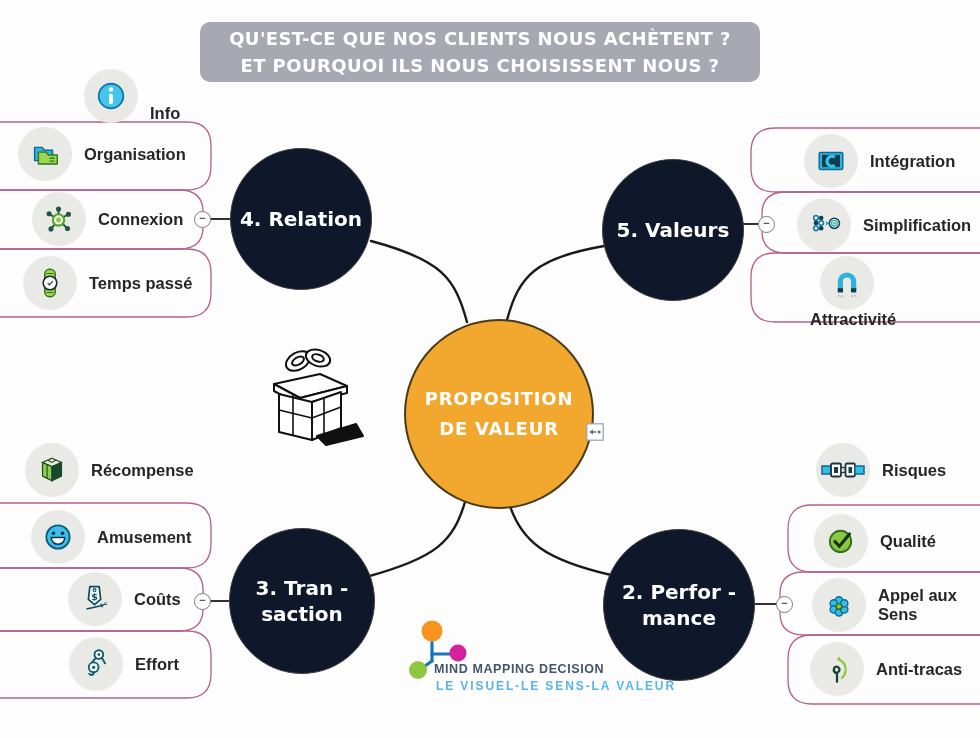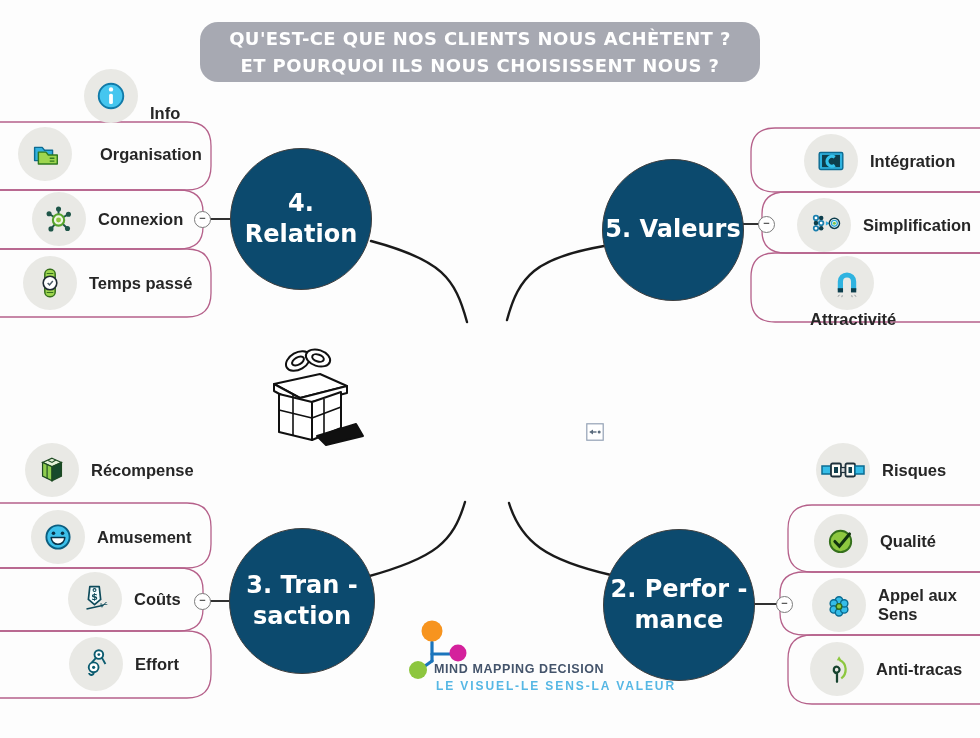--- a/index.html
+++ b/index.html
@@ -1,38 +1,38 @@
 <!DOCTYPE html>
 <html><head>
 <meta charset="utf-8">
 <style>
   html,body{margin:0;padding:0;background:#ffffff;}
   .canvas{position:relative;width:980px;height:738px;background:#fdfdfd;overflow:hidden;
           font-family:"Liberation Sans",sans-serif;}
   svg.overlay{position:absolute;left:0;top:0;z-index:1;}
   .banner{position:absolute;left:200px;top:22px;width:560px;height:60px;background:#a7a9b2;
-          border-radius:18px;color:#fff;font-weight:bold;font-size:18px;text-align:center;
+          border-radius:10px;color:#fff;font-weight:bold;font-size:18px;text-align:center;
           display:flex;flex-direction:column;justify-content:center;line-height:27px;
           letter-spacing:0.4px;z-index:2;font-family:"DejaVu Sans",sans-serif;}
   .node{position:absolute;border-radius:50%;display:flex;flex-direction:column;align-items:center;
         justify-content:center;z-index:2;color:#fff;font-weight:bold;text-align:center;
         font-family:"DejaVu Sans",sans-serif;}
-  .branch{background:#0c4a6e;border:1.6px solid #3f3f3f;font-size:24px;line-height:1.3;}
+  .branch{background:#0f172a;border:1.6px solid #3f3f3f;font-size:20px;line-height:1.3;}
   #node-relation{left:230px;top:148px;width:140px;height:140px;}
   #node-valeurs{left:602px;top:159px;width:140px;height:140px;}
   #node-transaction{left:229px;top:528px;width:144px;height:144px;}
   #node-performance{left:603px;top:529px;width:150px;height:150px;}
   .center-node{left:404px;top:319px;width:186px;height:186px;background:#f2a72e;
         border:2px solid #4a3a18;font-size:18px;letter-spacing:0.8px;line-height:1.65;}
   .item{position:absolute;display:flex;align-items:center;z-index:2;}
   .icon-circle{width:54px;height:54px;border-radius:50%;background:#e9e9e5;display:flex;
         align-items:center;justify-content:center;flex:0 0 54px;}
   .item-label{margin-left:12px;font-weight:bold;font-size:16.5px;color:#262626;line-height:1.15;}
   #it-appel .item-label{max-width:82px;}
-  #it-info{left:84px;top:69px;align-items:flex-end;}   #it-organisation{left:18px;top:127px;gap:16px;}
+  #it-info{left:84px;top:69px;align-items:flex-end;}   #it-organisation{left:18px;top:127px;}
   #it-connexion{left:32px;top:192px;} #it-temps{left:23px;top:256px;}
   #it-variete{left:801px;top:69px;} #it-integration{left:804px;top:134px;}
   #it-simplification{left:797px;top:198px;} #it-attractivite{left:798px;top:256px;flex-direction:column;}
   #it-recompense{left:25px;top:443px;} #it-amusement{left:31px;top:510px;text-align:right;}
   #it-couts{left:68px;top:572px;} #it-effort{left:69px;top:637px;}
   #it-risques{left:816px;top:443px;} #it-qualite{left:814px;top:514px;}
   #it-appel{left:812px;top:578px;} #it-antitracas{left:810px;top:642px;}
   .minus-btn{position:absolute;width:15px;height:15px;border:1px solid #7c7c7c;border-radius:50%;
         background:#fff;color:#555;font-size:11px;line-height:13px;text-align:center;z-index:3;
         cursor:pointer;font-weight:bold;}
@@ -79,20 +79,24 @@
       <path d="M 209 601 H 230"></path>
       <path d="M 753 604 H 777"></path>
     </g>
   </svg>
 
   <div class="banner">
     <div>QU'EST-CE QUE NOS CLIENTS NOUS ACHÈTENT ?</div>
     <div>ET POURQUOI ILS NOUS CHOISISSENT NOUS ?</div>
   </div>
 
+  <div class="node center-node">
+    <div>PROPOSITION</div>
+    <div>DE VALEUR</div>
+  </div>
 
   <div class="node branch" id="node-relation">
     <div>4. Relation</div>
   </div>
   <div class="node branch" id="node-valeurs">
     <div>5. Valeurs</div>
   </div>
   <div class="node branch" id="node-transaction">
     <div>3. Tran -</div>
     <div>saction</div>

